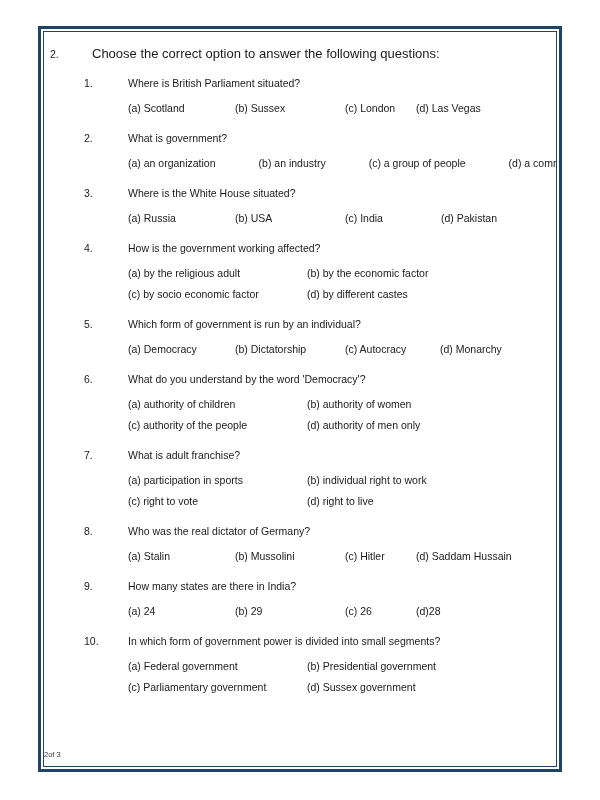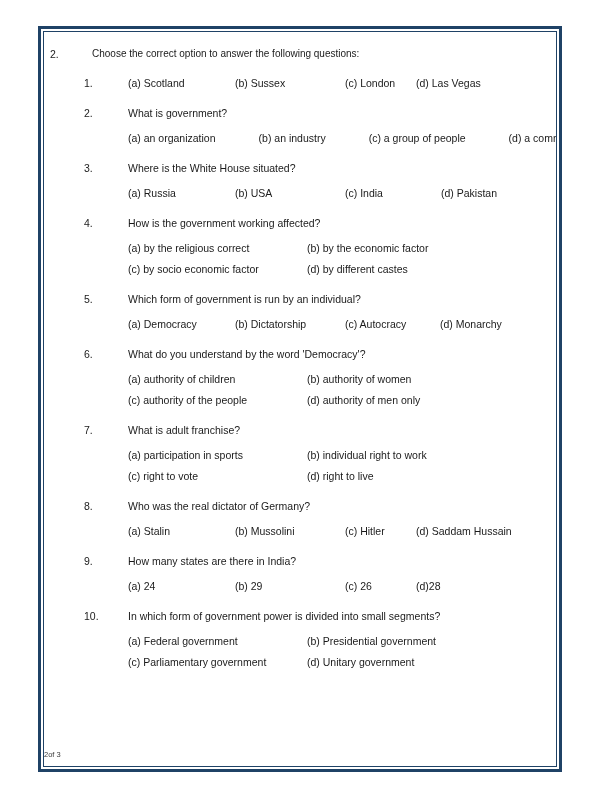--- a/index.html
+++ b/index.html
@@ -63,21 +63,21 @@
   .section-num {
     position: absolute;
     left: 6px;
     top: 0;
     width: 28px;
     font-size: 10.5px;
     line-height: 16px;
   }
   .section-title {
     margin-left: 48px;
-    font-size: 10px;
+    font-size: 13px;
     line-height: 16px;
   }
 
   
   .q-block {
     position: relative;
     margin-top: 13px;
   }
   .q-num {
     position: absolute;
@@ -150,20 +150,21 @@
   <div class="content">
 
     <div class="section-row">
       <span class="section-num">2.</span>
       <div class="section-title">Choose the correct option to answer the following questions:</div>
     </div>
 
     <div id="questions-root">
         <div class="q-block">
           <span class="q-num">1.</span>
+          <div class="q-text">Where is British Parliament situated?</div>
           <div class="opts">
             <div class="opt-row">
               <span class="opt" style="left: 0px;">(a) Scotland</span>
               <span class="opt" style="left: 107px;">(b) Sussex</span>
               <span class="opt" style="left: 217px;">(c) London</span>
               <span class="opt" style="left: 288px; text-align: center;">(d) Las Vegas</span>
             </div>
           </div>
         </div>
         <div class="q-block">
@@ -183,21 +184,21 @@
               <span class="opt" style="left: 217px;">(c) India</span>
               <span class="opt" style="left: 313px;">(d) Pakistan</span>
             </div>
           </div>
         </div>
         <div class="q-block">
           <span class="q-num">4.</span>
           <div class="q-text">How is the government working affected?</div>
           <div class="opts">
             <div class="opt-row">
-              <span class="opt" style="left: 0px;">(a) by the religious correct</span>
+              <span class="opt" style="left: 0px;">(a) by the religious adult</span>
               <span class="opt" style="left: 179px;">(b) by the economic factor</span>
             </div>
             <div class="opt-row">
               <span class="opt" style="left: 0px;">(c) by socio economic factor</span>
               <span class="opt" style="left: 179px;">(d) by different castes</span>
             </div>
           </div>
         </div>
         <div class="q-block">
           <span class="q-num">5.</span>
@@ -266,21 +267,21 @@
         <div class="q-block">
           <span class="q-num">10.</span>
           <div class="q-text">In which form of government power is divided into small segments?</div>
           <div class="opts">
             <div class="opt-row">
               <span class="opt" style="left: 0px;">(a) Federal government</span>
               <span class="opt" style="left: 179px;">(b) Presidential government</span>
             </div>
             <div class="opt-row">
               <span class="opt" style="left: 0px;">(c) Parliamentary government</span>
-              <span class="opt" style="left: 179px;">(d) Unitary government</span>
+              <span class="opt" style="left: 179px;">(d) Sussex government</span>
             </div>
           </div>
         </div>
       </div>
 
     <div class="footer">2of 3</div>
   </div>
 </div>
 
 </body></html>

